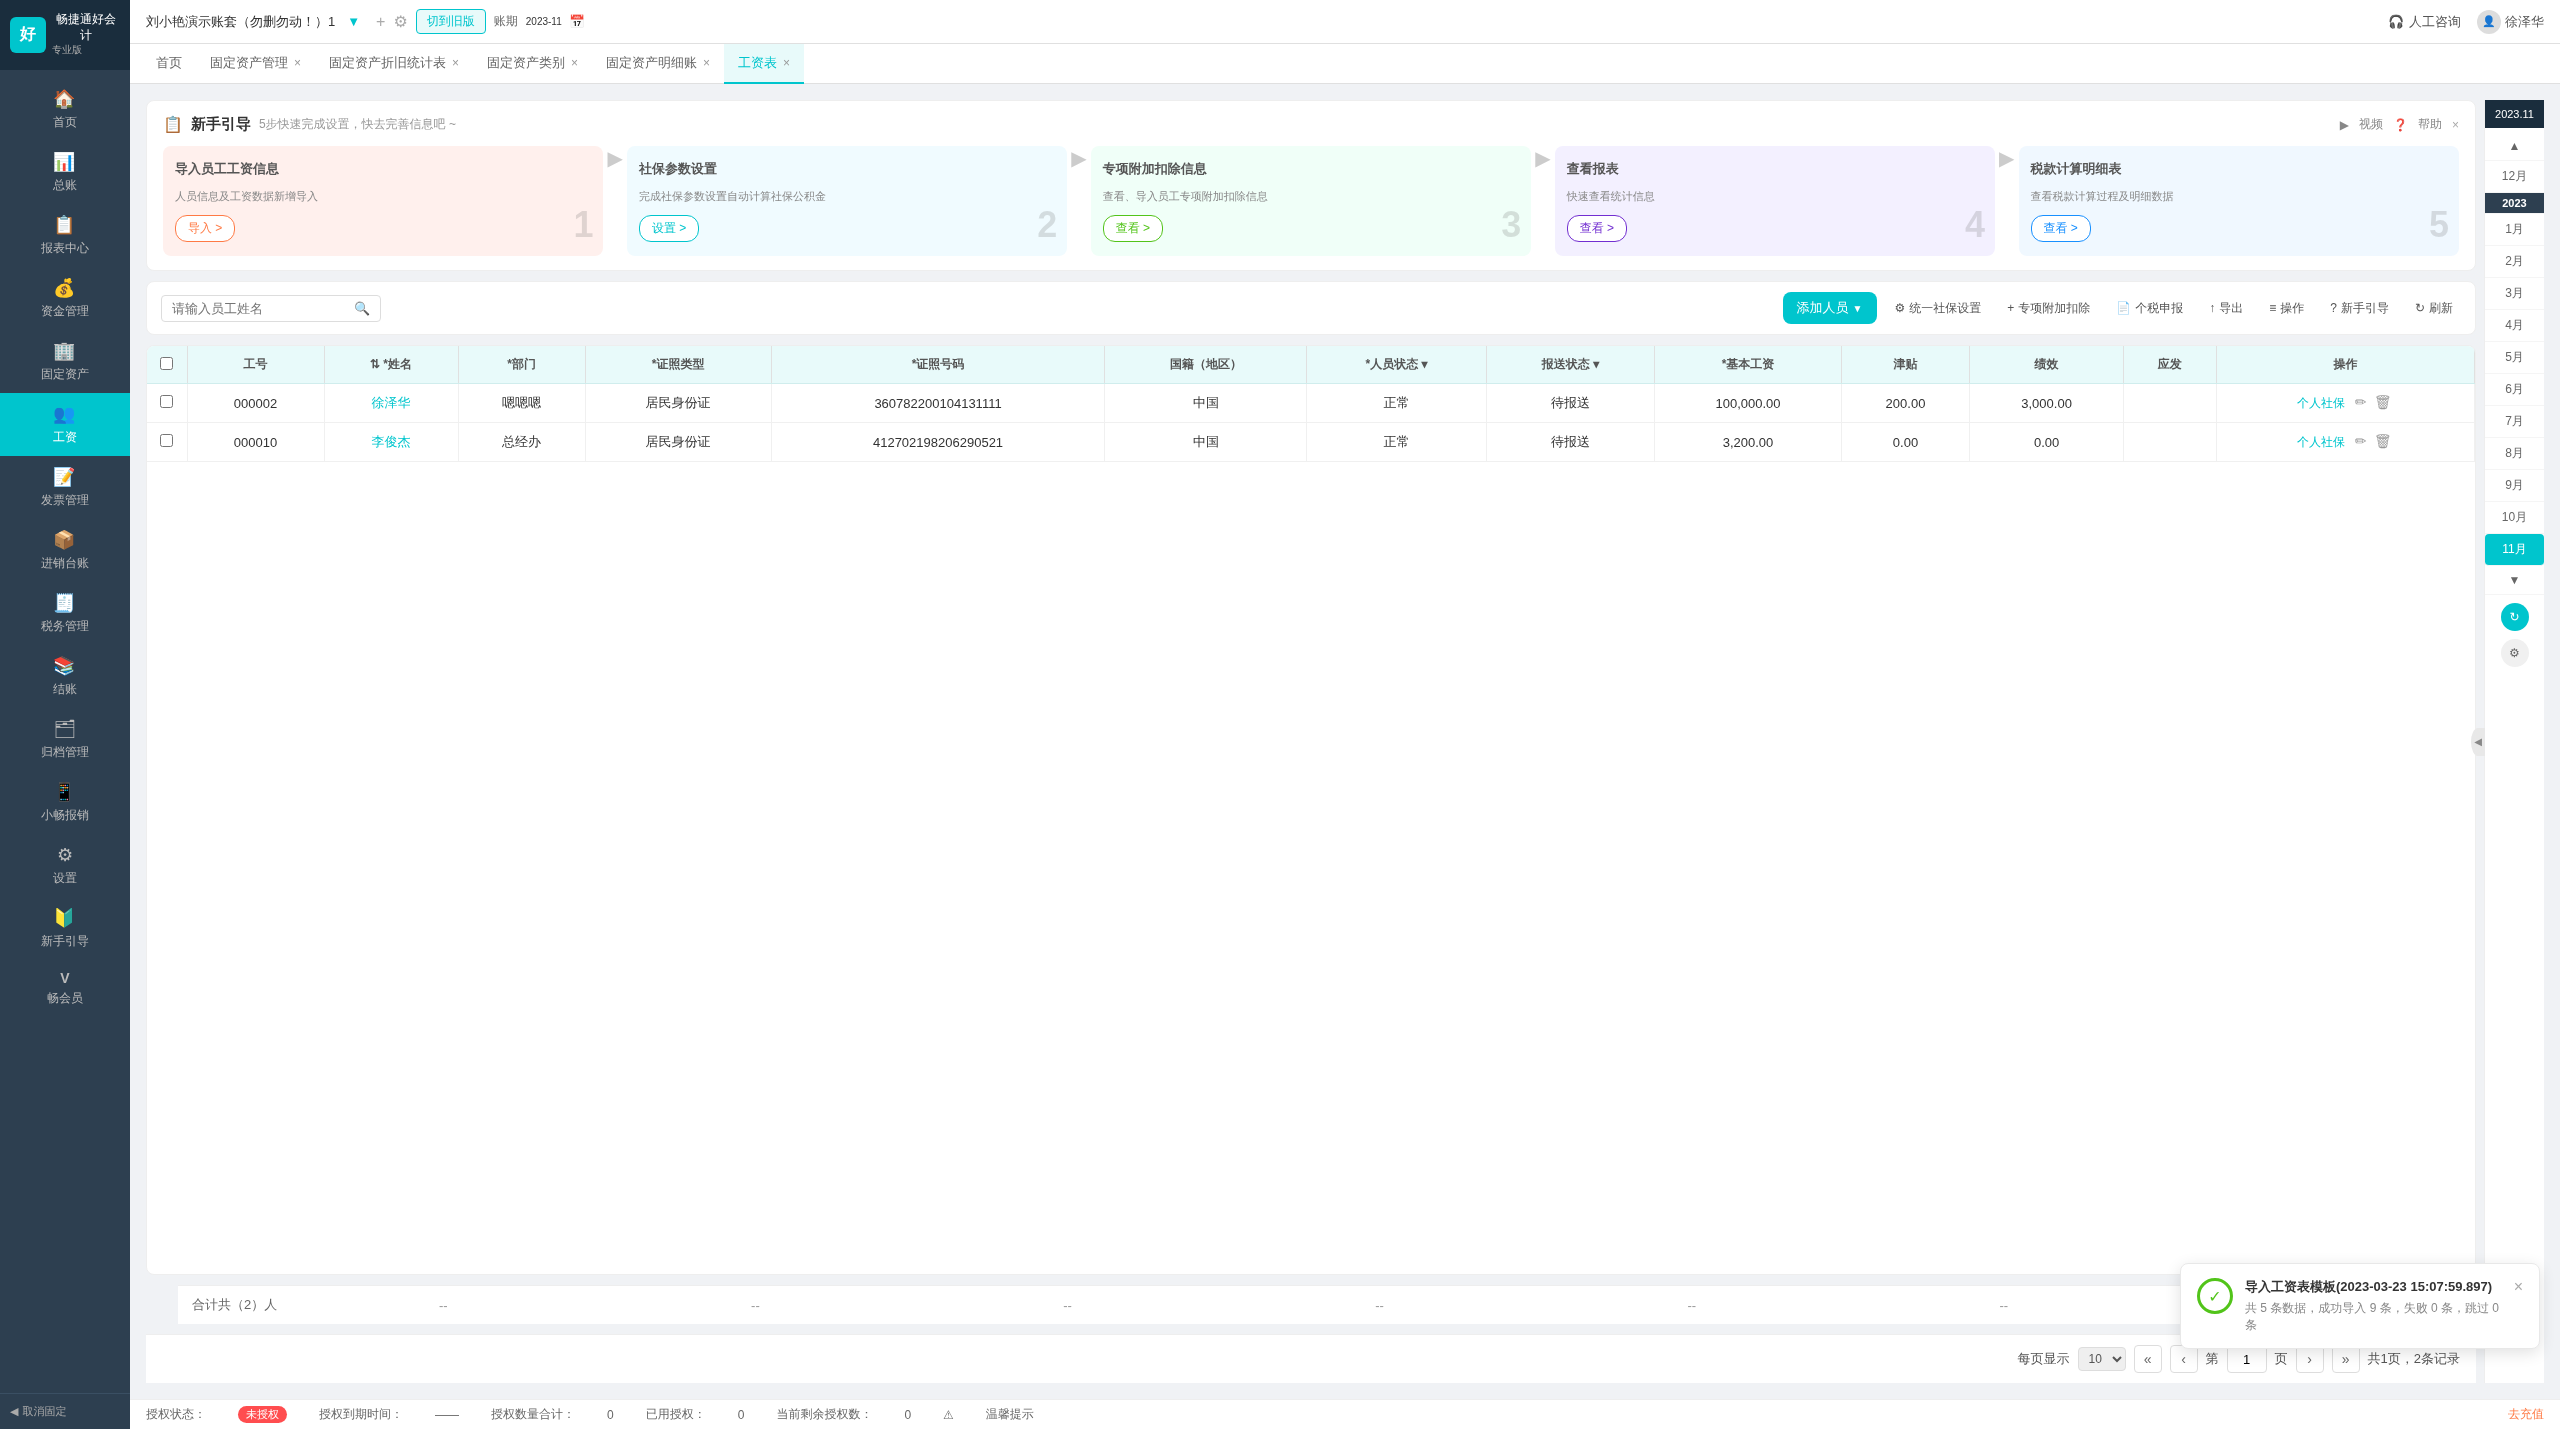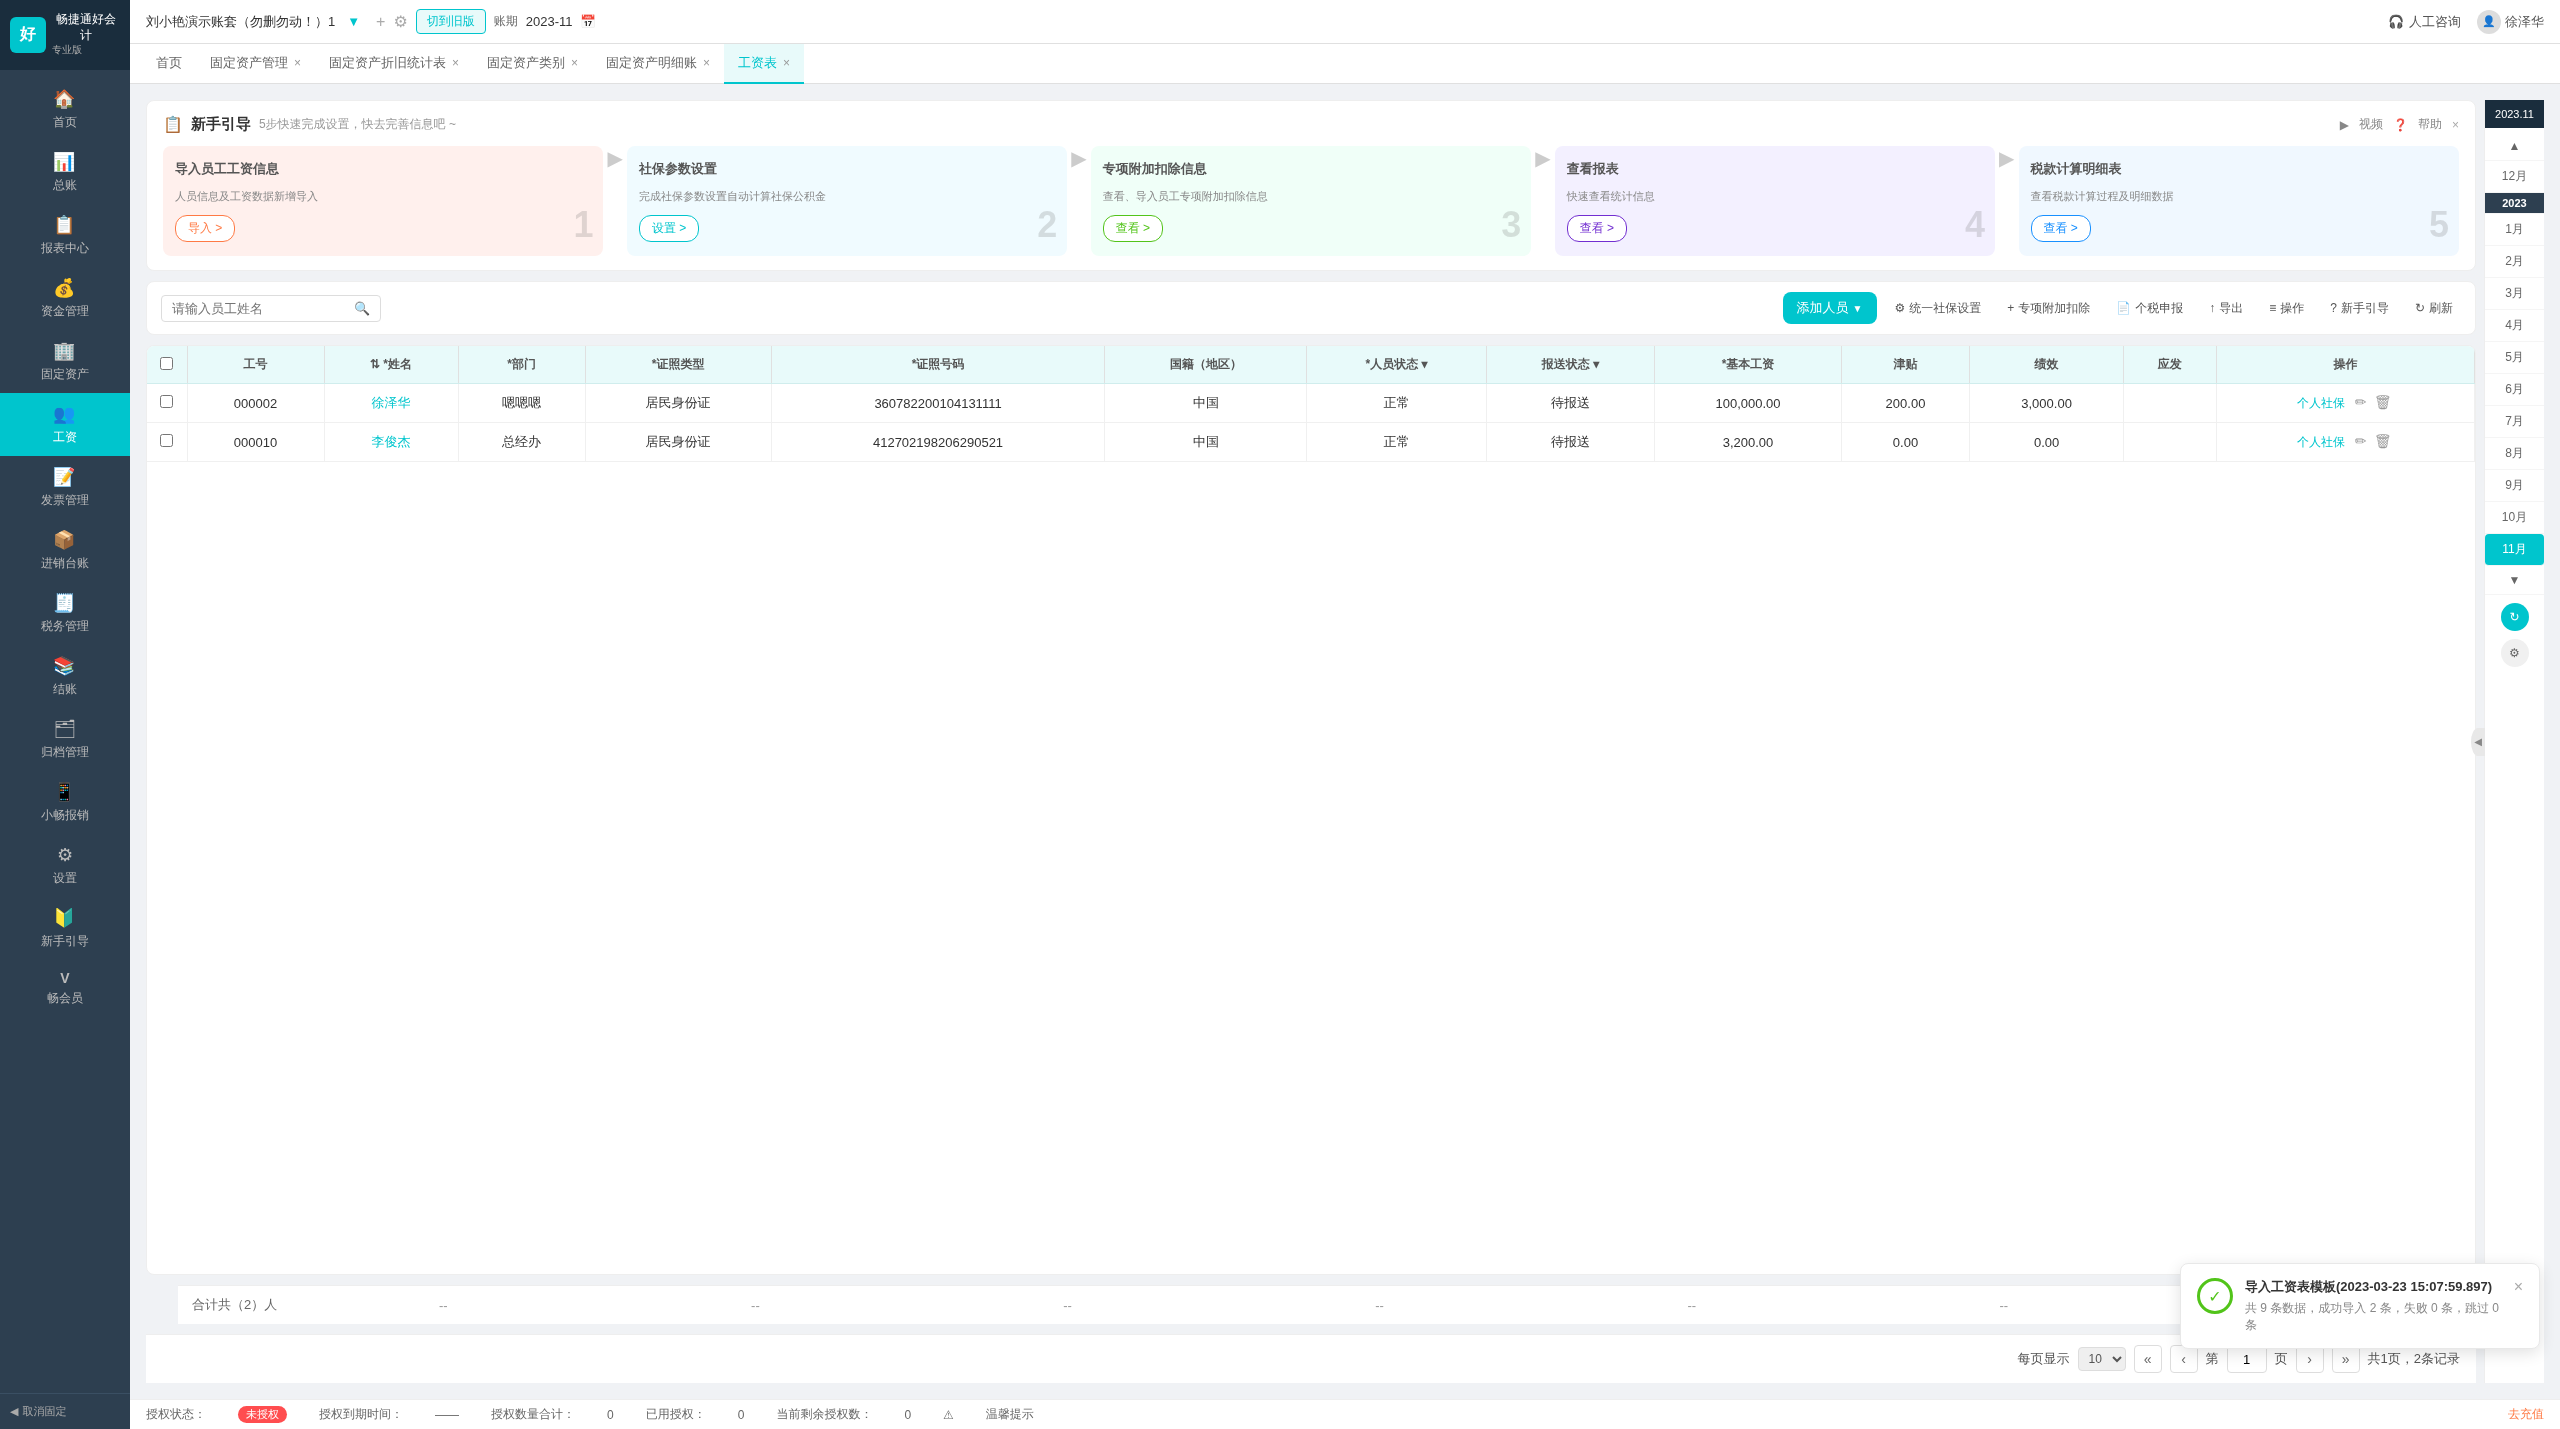--- a/index.html
+++ b/index.html
@@ -24,21 +24,21 @@
     .main-area { flex: 1; display: flex; flex-direction: column; overflow: hidden; }
 
     
     .topbar { background: white; border-bottom: 1px solid #e0e0e0; padding: 0 16px; height: 44px; display: flex; align-items: center; gap: 12px; flex-shrink: 0; }
     .account-name { font-size: 13px; color: #333; }
     .account-dropdown { color: #00c5cd; cursor: pointer; }
     .topbar-actions { display: flex; align-items: center; gap: 8px; margin-left: 4px; }
     .topbar-btn { background: none; border: 1px solid #ddd; border-radius: 4px; padding: 3px 10px; font-size: 12px; cursor: pointer; color: #555; }
     .topbar-btn.teal { background: #e8fafa; border-color: #00c5cd; color: #00c5cd; }
     .period-label { font-size: 12px; color: #666; }
-    .period-value { font-size: 13px; color: #333; }
+    .period-value { font-size: 10px; color: #333; }
     .topbar-right { margin-left: auto; display: flex; align-items: center; gap: 16px; }
     .consultant { display: flex; align-items: center; gap: 4px; color: #555; font-size: 13px; cursor: pointer; }
     .user-info { display: flex; align-items: center; gap: 4px; color: #555; font-size: 13px; }
     .user-avatar { width: 24px; height: 24px; border-radius: 50%; background: #ddd; display: flex; align-items: center; justify-content: center; font-size: 11px; color: #666; }
 
     
     .tabs-bar { background: white; border-bottom: 1px solid #e0e0e0; display: flex; align-items: center; padding: 0 12px; height: 40px; flex-shrink: 0; }
     .tab { padding: 0 14px; height: 40px; display: flex; align-items: center; gap: 6px; font-size: 13px; color: #666; cursor: pointer; border-bottom: 2px solid transparent; }
     .tab.active { color: #00c5cd; border-bottom: 2px solid #00c5cd; background: #e8fafa; }
     .tab-close { font-size: 12px; color: #999; cursor: pointer; }
@@ -541,16 +541,16 @@
       <span>温馨提示</span>
       <span class="recharge-link">去充值</span>
     </div>
   </div>
 </div>
 
 <div class="toast">
   <div class="toast-icon">✓</div>
   <div class="toast-content">
     <div class="toast-title">导入工资表模板(2023-03-23 15:07:59.897)</div>
-    <div class="toast-desc">共 9 条数据，成功导入 2 条，失败 0 条，跳过 0 条</div>
+    <div class="toast-desc">共 5 条数据，成功导入 9 条，失败 0 条，跳过 0 条</div>
   </div>
   <span class="toast-close">×</span>
 </div>
 
 </body></html>

